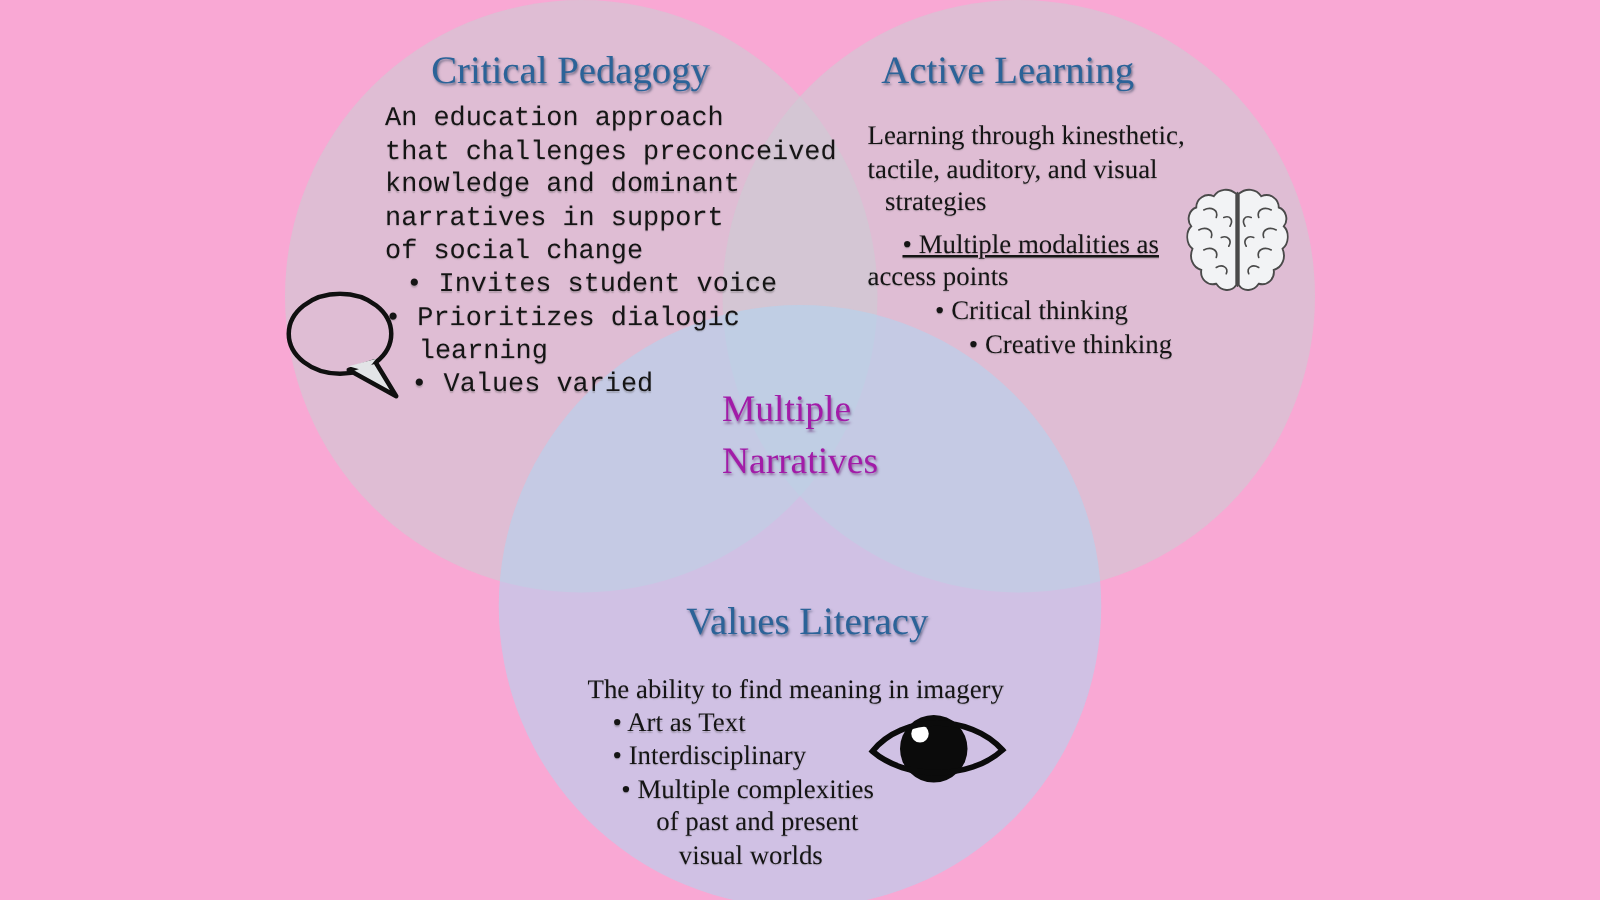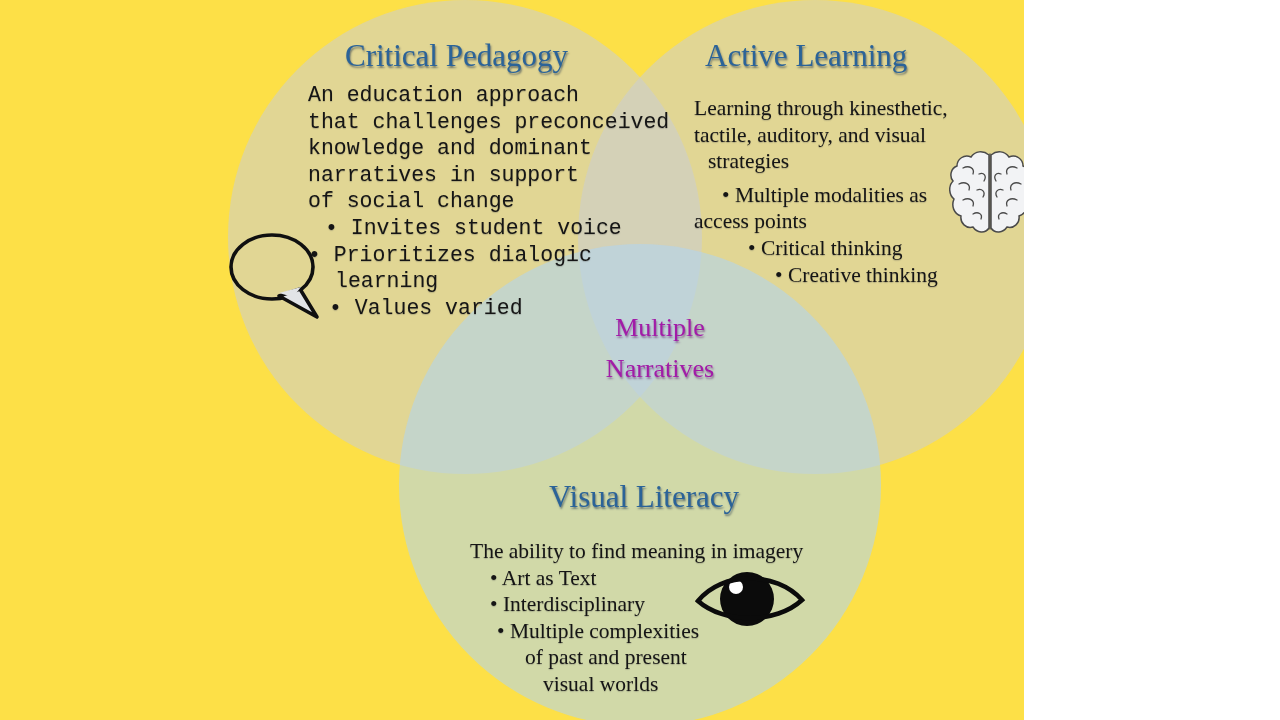--- a/index.html
+++ b/index.html
@@ -1,17 +1,17 @@
 <!DOCTYPE html>
 <html><head>
 <meta charset="utf-8">
 <style>
   html,body{margin:0;padding:0;background:#ffffff;}
   .stage{
-    position:relative;width:1024px;height:720px;background:#fde047;
+    position:relative;width:1280px;height:720px;background:#f9a8d4;
     overflow:hidden;font-family:"Liberation Serif",serif;
   }
   .circle{position:absolute;border-radius:50%;}
   .c-gray{width:474px;height:474px;background:rgba(202,206,211,0.55);}
   .c-left{left:228px;top:0;}
   .c-right{left:578px;top:0;}
   .c-blue{width:482px;height:482px;left:399px;top:244px;background:rgba(177,212,240,0.58);}
 
   .title{
     position:absolute;font-size:31px;font-weight:400;color:#2B6398;
@@ -22,45 +22,45 @@
   .t-vl{left:549px;top:479px;}
 
   .tb{
     position:absolute;font-size:21.5px;line-height:26.6px;color:#151515;
     text-shadow:0 1px 1px rgba(80,80,80,0.30);
   }
   .tb .line{white-space:nowrap;}
   .tb-cp{left:308px;top:82px;font-family:Liberation Mono, monospace;}
   .tb-al{left:694px;top:95px;}
   .tb-vl{left:470px;top:538px;}
-  .gap-top{margin-top:7px;}
+  .gap-top{margin-top:7px;text-decoration:underline;}
 
   .center-label{
-    position:absolute;left:660px;top:307px;transform:translateX(-50%);
-    text-align:center;font-size:26px;line-height:41px;color:#A21BA8;
+    position:absolute;left:640px;top:307px;transform:translateX(-50%);
+    text-align:left;font-size:30px;line-height:41px;color:#A21BA8;
     text-shadow:1px 2px 2px rgba(90,15,95,0.5);white-space:nowrap;
   }
 
   .icon{position:absolute;}
   .i-bubble{left:227px;top:233px;}
   .i-brain{left:949px;top:148px;}
   .i-eye{left:694px;top:564px;}
 </style>
 </head>
 <body>
 
 <div class="stage">
 
   <div class="circle c-gray c-left"></div>
   <div class="circle c-gray c-right"></div>
   <div class="circle c-blue"></div>
 
   <h2 class="title t-cp">Critical Pedagogy</h2>
   <h2 class="title t-al">Active Learning</h2>
-  <h2 class="title t-vl">Visual Literacy</h2>
+  <h2 class="title t-vl">Values Literacy</h2>
 
   <div class="tb tb-cp">
     <div class="line">An education approach</div>
     <div class="line">that challenges preconceived</div>
     <div class="line">knowledge and dominant</div>
     <div class="line">narratives in support</div>
     <div class="line">of social change</div>
     <div class="line" style="margin-left:17px">• Invites student voice</div>
     <div class="line" style="">• Prioritizes dialogic</div>
     <div class="line" style="margin-left:27px">learning</div>

